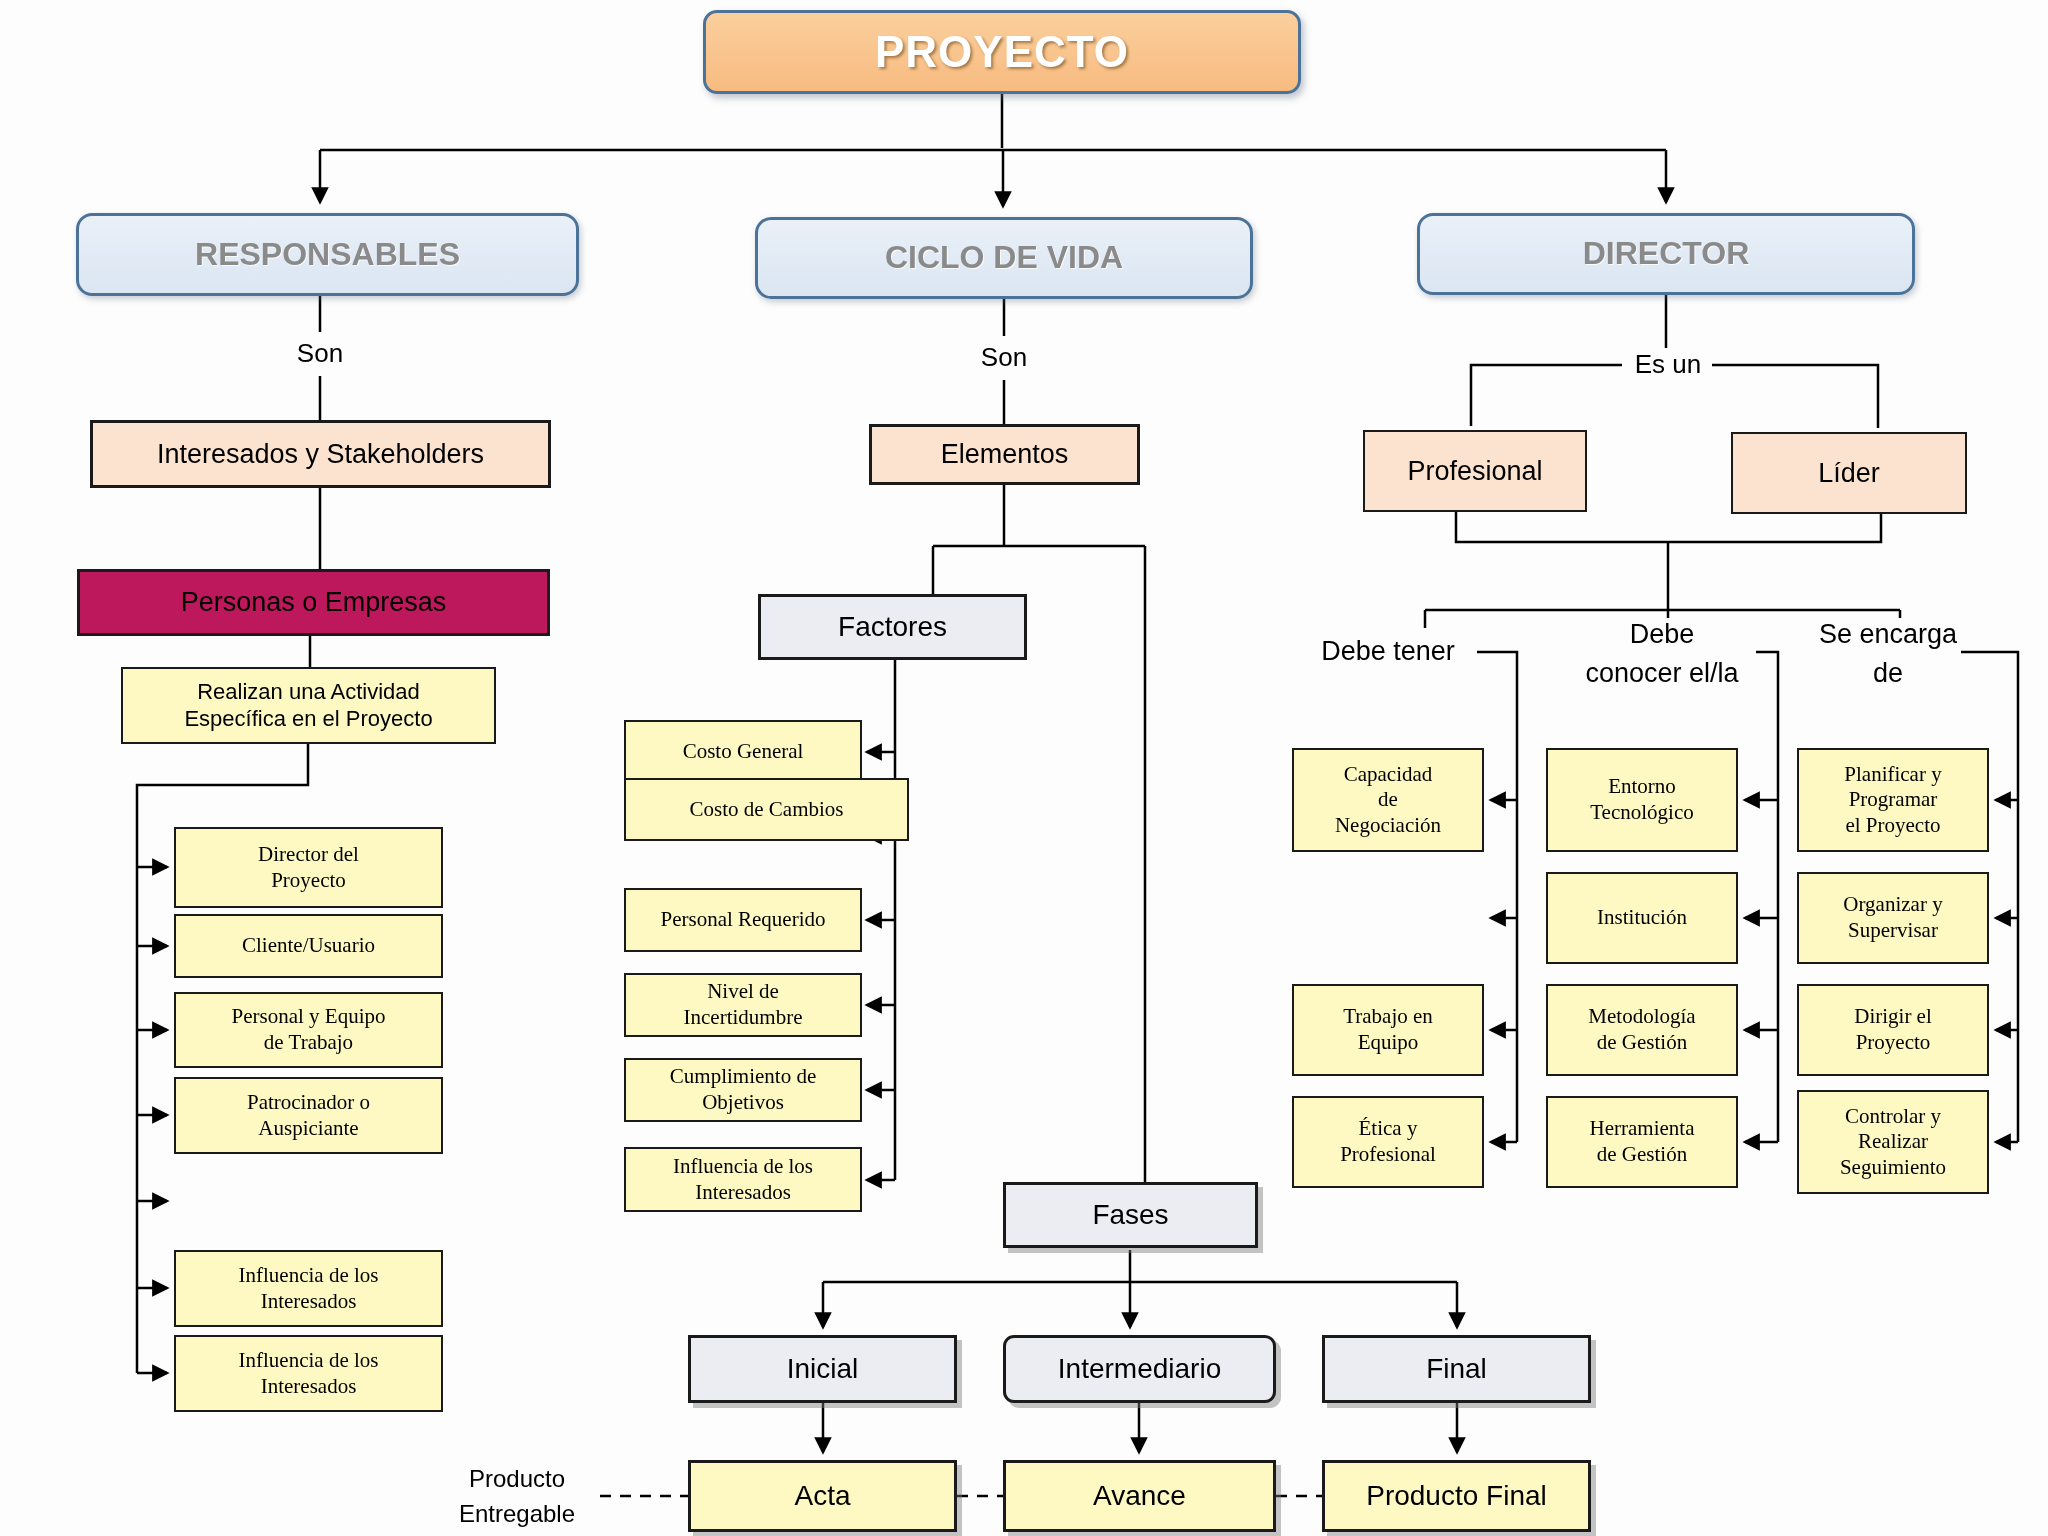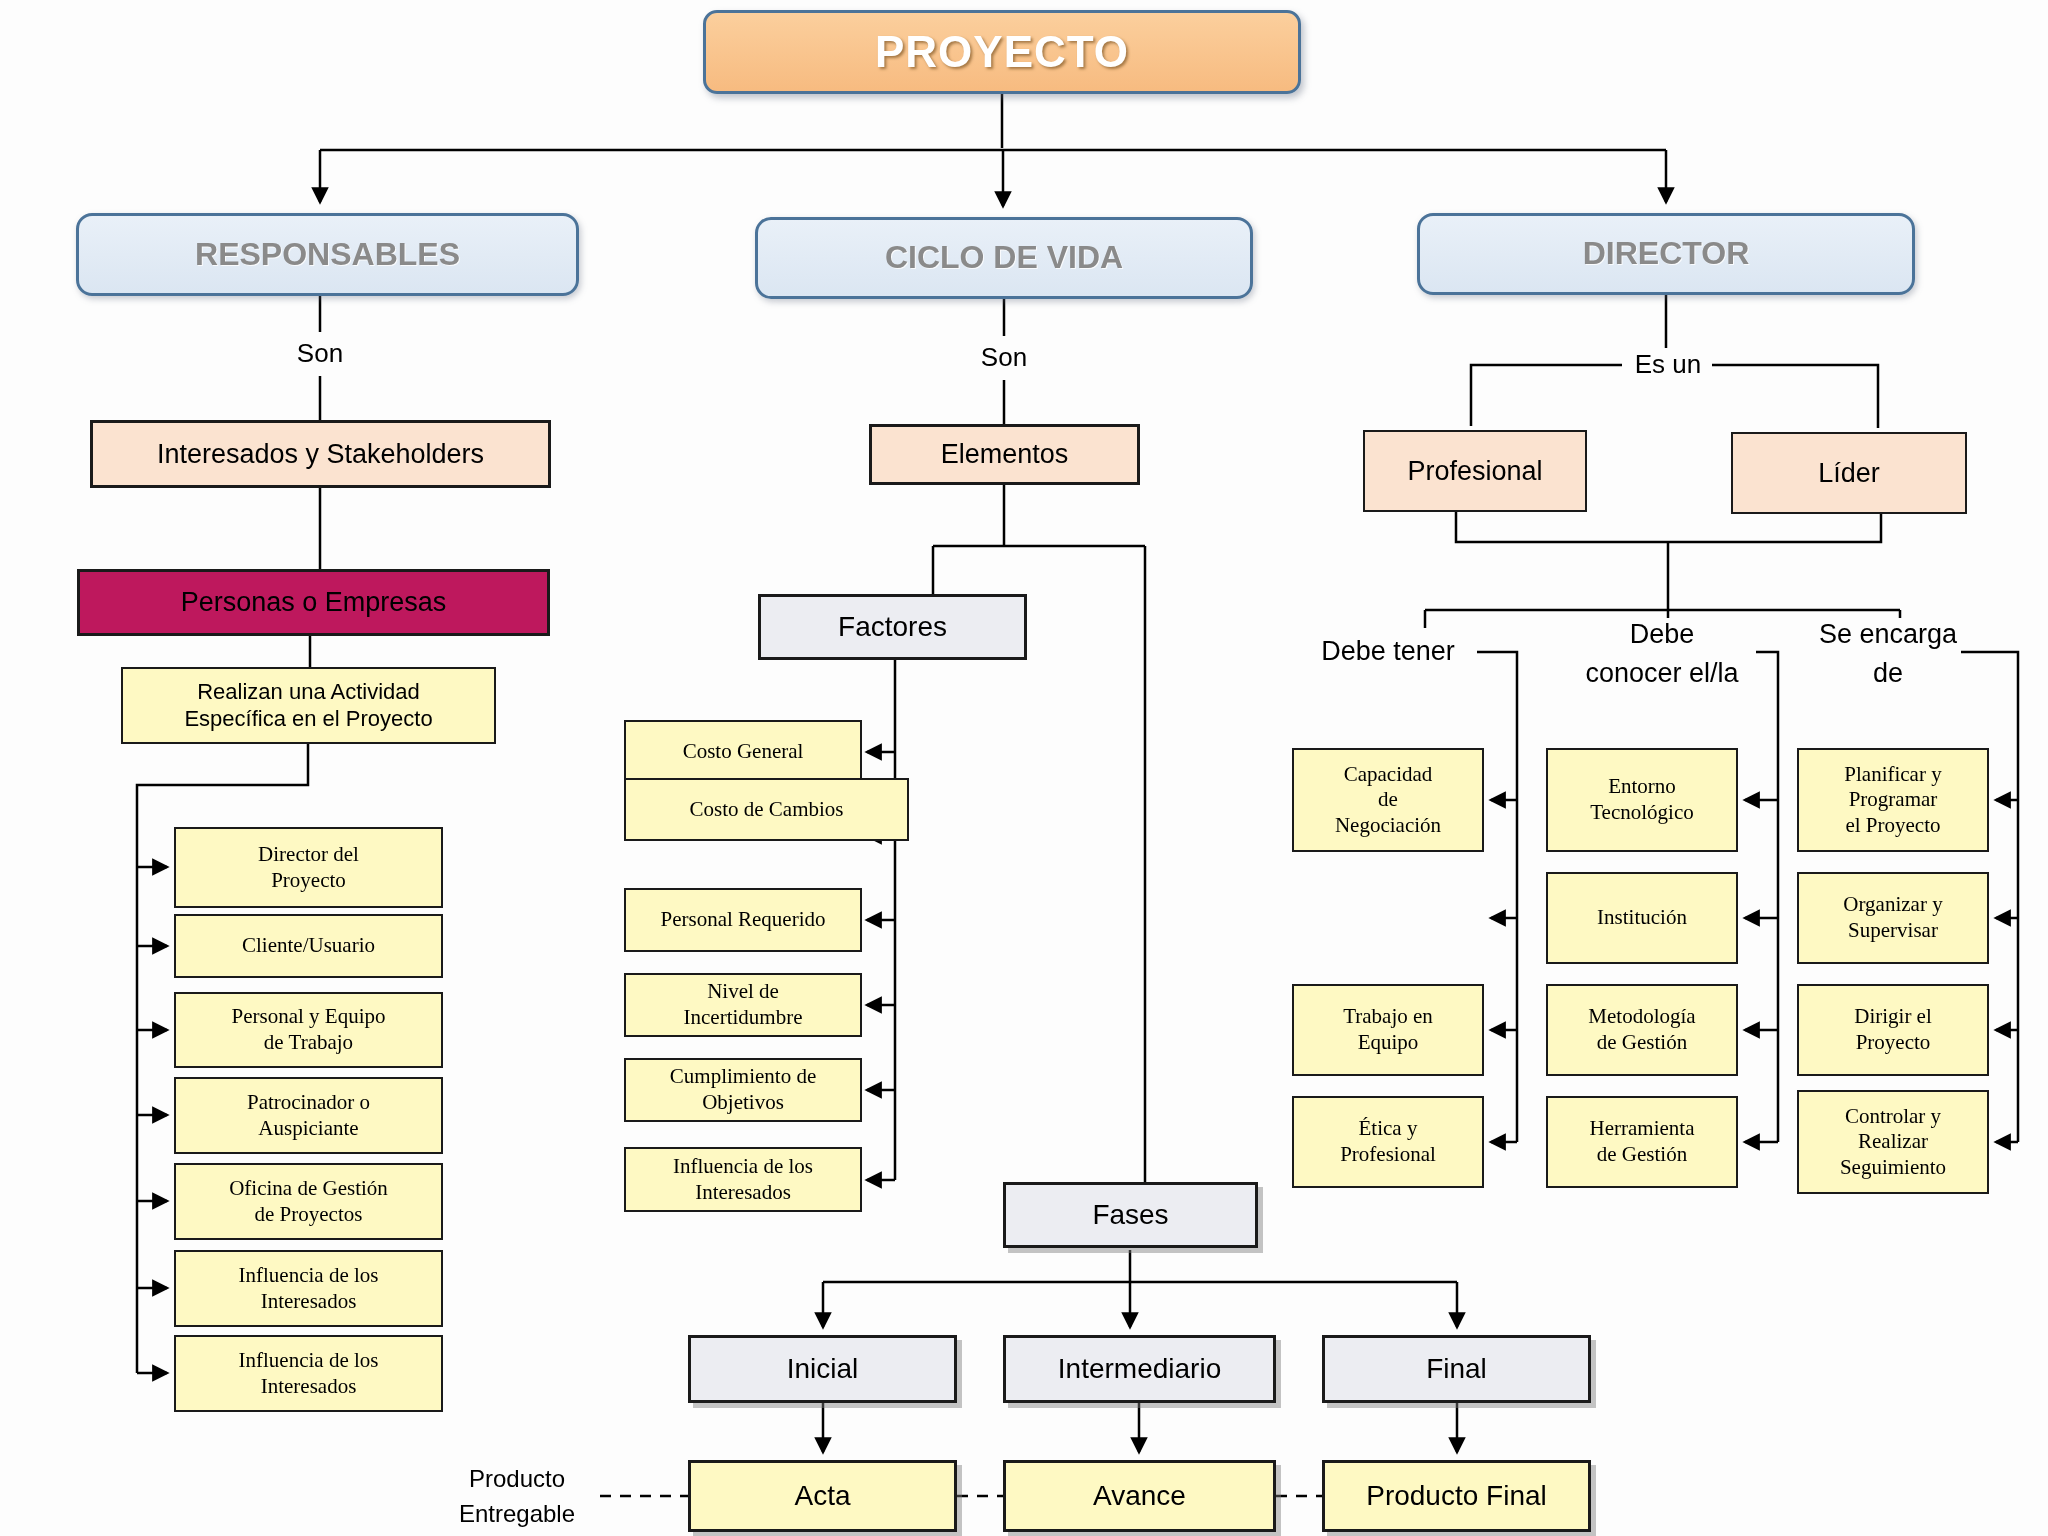--- a/index.html
+++ b/index.html
@@ -132,22 +132,20 @@
   <div class="node f22" style="left:121px;top:667px;width:375px;height:77px;">Realizan una Actividad
 Específica en el Proyecto</div>
 
   <div class="node f21" style="left:174px;top:827px;width:269px;height:81px;">Director del
 Proyecto</div>
   <div class="node f21" style="left:174px;top:914px;width:269px;height:64px;">Cliente/Usuario</div>
   <div class="node f21" style="left:174px;top:992px;width:269px;height:76px;">Personal y Equipo
 de Trabajo</div>
   <div class="node f21" style="left:174px;top:1077px;width:269px;height:77px;">Patrocinador o
 Auspiciante</div>
-  <div class="node f21" style="left:174px;top:1163px;width:269px;height:77px;">Oficina de Gestión
-de Proyectos</div>
   <div class="node f21" style="left:174px;top:1250px;width:269px;height:77px;">Influencia de los
 Interesados</div>
   <div class="node f21" style="left:174px;top:1335px;width:269px;height:77px;">Influencia de los
 Interesados</div>
 
   <div class="node peach thick f27" style="left:869px;top:424px;width:271px;height:61px;">Elementos</div>
   <div class="node lav thick f28" style="left:758px;top:594px;width:269px;height:66px;">Factores</div>
 
   <div class="node f21" style="left:624px;top:720px;width:238px;height:64px;">Costo General</div>
   <div class="node f21" style="left:624px;top:778px;width:285px;height:63px;">Costo de Cambios</div>
@@ -155,21 +153,21 @@
 Incertidumbre</div>
   <div class="node f21" style="left:624px;top:888px;width:238px;height:64px;">Personal Requerido</div>
   <div class="node f21" style="left:624px;top:1058px;width:238px;height:64px;">Cumplimiento de
 Objetivos</div>
   <div class="node f21" style="left:624px;top:1147px;width:238px;height:65px;">Influencia de los
 Interesados</div>
 
   <div class="node lav thick shadow f28" style="left:1003px;top:1182px;width:255px;height:66px;">Fases</div>
 
   <div class="node lav thick shadow f28" style="left:688px;top:1335px;width:269px;height:68px;">Inicial</div>
-  <div class="node lav thick shadow f28" style="left:1003px;top:1335px;width:273px;height:68px;">Intermediario</div>
+  <div class="node lav thick shadow f28" style="left:1003px;top:1335px;width:273px;height:68px;border-radius:11px;">Intermediario</div>
   <div class="node lav thick shadow f28" style="left:1322px;top:1335px;width:269px;height:68px;">Final</div>
 
   <div class="node thick shadow f28" style="left:688px;top:1460px;width:269px;height:72px;">Acta</div>
   <div class="node thick shadow f28" style="left:1003px;top:1460px;width:273px;height:72px;">Avance</div>
   <div class="node thick shadow f28" style="left:1322px;top:1460px;width:269px;height:72px;">Producto Final</div>
 
   <div class="lbl f24" style="left:437px;top:1455px;width:160px;height:84px;">Producto
 Entregable</div>
 
   <div class="node peach f27" style="left:1363px;top:430px;width:224px;height:82px;">Profesional</div>

